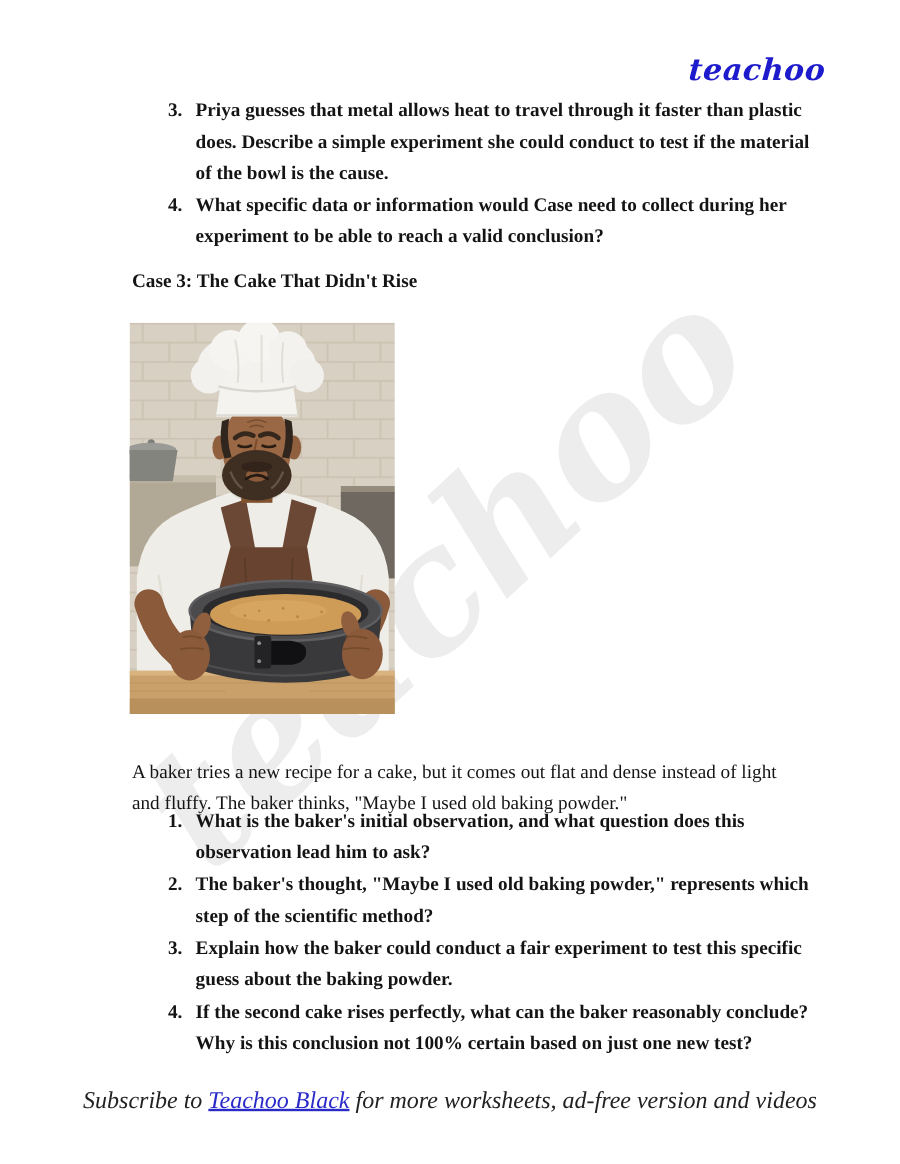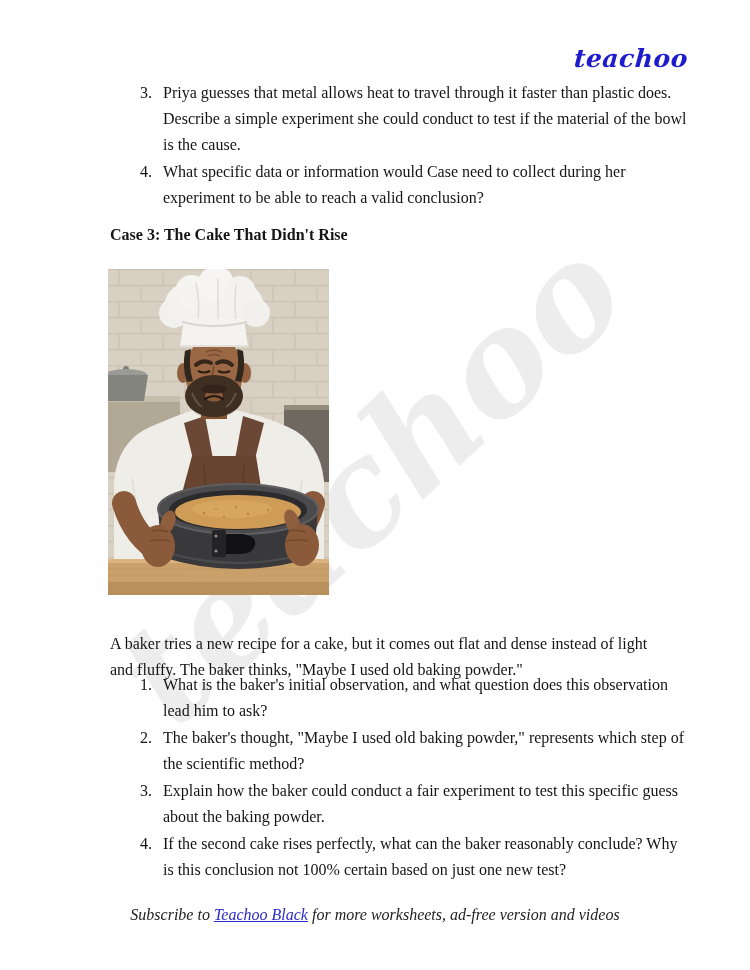--- a/index.html
+++ b/index.html
@@ -19,42 +19,42 @@
     display:flex; align-items:center; justify-content:center;
     transform:rotate(-43deg);
     font-family:"DejaVu Serif", serif; font-style:italic; font-weight:bold;
     font-size:142px; color:#ededed; white-space:nowrap; user-select:none;
   }
   
   ol.qlist {
     position:absolute; left:110px; width:532px; margin:0; padding:0 0 0 46px;
     font-size:16px; line-height:26px; z-index:2;
   }
-  ol.qlist li { padding-left:7px; margin:0 0 1px 0; }
+  ol.qlist li { padding-left:7px; margin:0 0 1px 0;font-weight:bold; }
   .qlist-top  { top:80px; }
   .qlist-case { top:672px; }
   
   .heading {
     position:absolute; left:110px; top:226px; z-index:2;
     font-size:16px; font-weight:bold;
   }
   
   .para {
     position:absolute; left:110px; top:631px; width:545px; z-index:2;
     font-size:16px; line-height:26px;
   }
   
   .photo {
     position:absolute; left:108px; top:269px; width:221px; height:326px; z-index:1;
   }
   .photo svg { display:block; width:100%; height:100%; }
   
   .footer {
     position:absolute; left:0; top:906px; width:750px; z-index:2;
-    text-align:center; font-style:italic; font-size:16px; color:#222222;
+    text-align:center; font-style:italic; font-size:20px; color:#222222;
   }
   .footer a { color:#2a2ac9; text-decoration:underline; }
 </style>
 </head>
 <body>
 
 <div class="page">
 
   <div class="watermark">teachoo</div>
 

